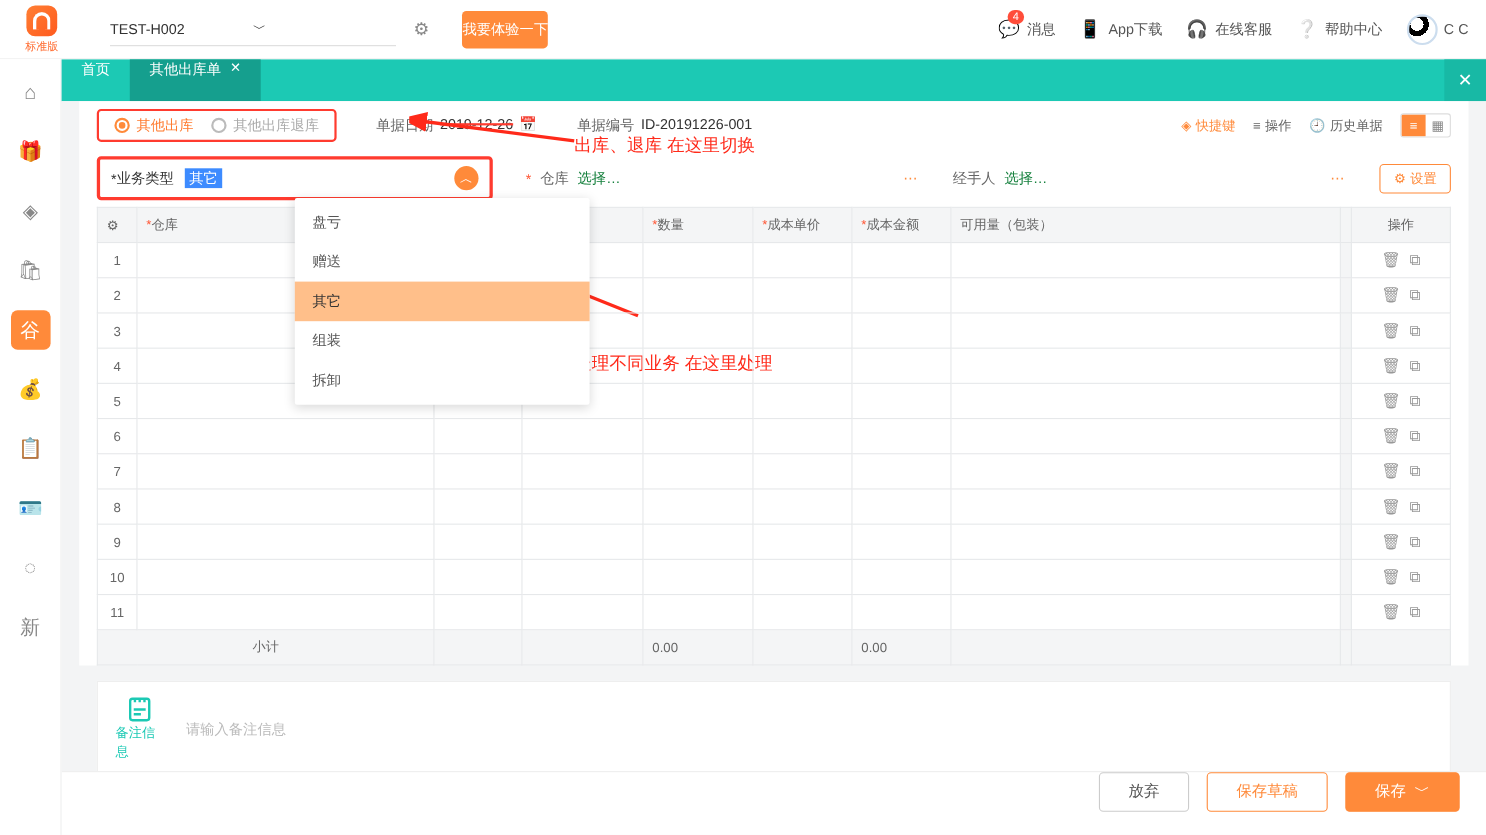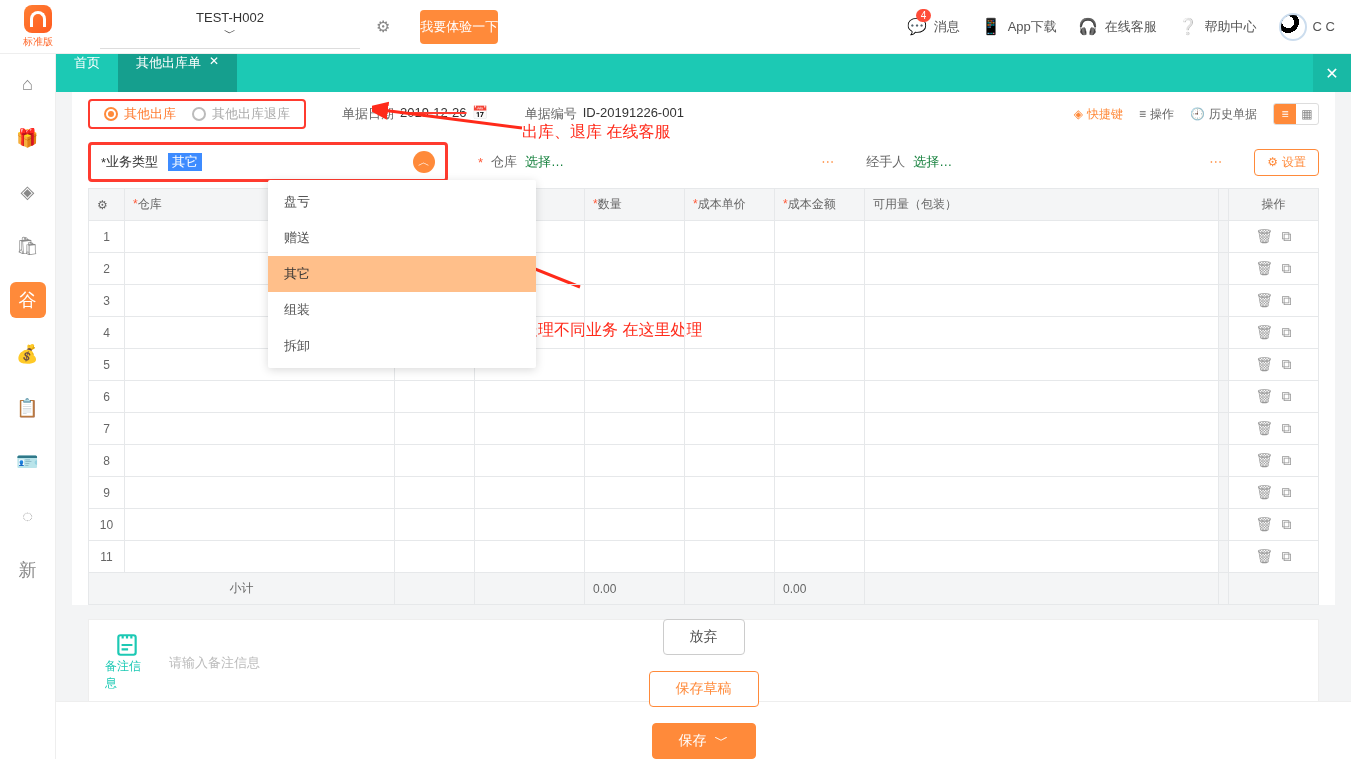--- a/index.html
+++ b/index.html
@@ -4,21 +4,21 @@
 <style>
 * { margin:0; padding:0; box-sizing:border-box; font-family:"Microsoft YaHei","PingFang SC",sans-serif; }
 body { background:#fff; font-size:13px; color:#333; overflow:hidden; }
 
 
 .header { height:54px; display:flex; align-items:center; padding:0 16px; border-bottom:1px solid #eee; }
 .logo { width:44px; display:flex; flex-direction:column; align-items:center; }
 .logo-icon { width:28px; height:28px; border-radius:8px; background:linear-gradient(135deg,#ff7f33,#ff5a1f); position:relative; }
 .logo-icon::before { content:""; position:absolute; inset:6px; border:3px solid #fff; border-bottom:none; border-radius:8px 8px 0 0; }
 .logo-text { font-size:10px; color:#ff6a2e; margin-top:2px; }
-.org-select { margin-left:40px; display:flex; align-items:center; width:260px; border-bottom:1px solid #ddd; padding:6px 0;flex-direction:column; }
+.org-select { margin-left:40px; display:flex; align-items:center; width:260px; border-bottom:1px solid #ddd; padding:6px 0; }
 .org-select span { flex:1; color:#333; }
 .chev { color:#ff6a2e; font-size:12px; }
 .gear { margin-left:16px; color:#888; font-size:16px; }
 .cta { margin-left:30px; background:#ff8a3a; color:#fff; border-radius:4px; padding:8px 0; font-size:13px; }
 .header-right { margin-left:auto; display:flex; align-items:center; gap:22px; color:#555; font-size:13px; }
 .hitem { display:flex; align-items:center; gap:6px; position:relative; }
 .hicon { font-size:16px; color:#777; }
 .badge { position:absolute; top:-8px; left:8px; background:#ff4d3a; color:#fff; border-radius:10px; font-size:10px; padding:1px 5px; }
 .avatar { width:28px; height:28px; border-radius:50%; background:radial-gradient(circle at 30% 30%,#fff 0 25%,#000 25% 45%,#fff 45% 100%); border:2px solid #cde; }
 
@@ -98,21 +98,21 @@
 tfoot td { background:#f4f5f6; color:#666; }
 
 
 .remarks { margin:14px 16px 0; background:#fff; display:flex; align-items:center; padding:12px 16px; gap:20px; border:1px solid #eee; }
 .remarks .ricon { width:44px; display:flex; flex-direction:column; align-items:center; color:#1cc9b4; font-size:12px; }
 .remarks .ricon svg { width:26px; height:26px; }
 .remarks input { flex:1; border:none; outline:none; font-size:13px; color:#0c4a6e; }
 .remarks input::placeholder { color:#bbb; }
 
 
-.footer { position:absolute; left:0; right:0; bottom:0; height:58px; background:#fff; border-top:1px solid #eee; display:flex; align-items:center; justify-content:flex-end; padding:0 24px; gap:16px;flex-direction:column; }
+.footer { position:absolute; left:0; right:0; bottom:0; height:58px; background:#fff; border-top:1px solid #eee; display:flex; align-items:flex-start; justify-content:flex-end; padding:0 24px; gap:16px; }
 .btn { padding:8px 26px; border-radius:4px; font-size:14px; border:1px solid #ccc; background:#fff; color:#555; }
 .btn.outline { border-color:#ff8a3a; color:#ff8a3a; }
 .btn.primary { background:#ff8a3a; border-color:#ff8a3a; color:#fff; display:flex; align-items:center; gap:8px; }
 
 .inner { position:relative; }
 </style>
 </head>
 <body>
 
 <div class="header">
@@ -216,21 +216,21 @@
   </div>
 
   <svg class="arrow-svg" style="left:300px; top:6px;" width="160" height="40">
         <defs>
           <marker id="ah1" markerWidth="10" markerHeight="10" refX="2" refY="3" orient="auto">
             <path d="M0,0 L0,6 L8,3 z" fill="#ff2a1a"></path>
           </marker>
         </defs>
         <line x1="150" y1="30" x2="10" y2="12" stroke="#ff2a1a" stroke-width="3" marker-end="url(#ah1)"></line>
       </svg>
-  <div class="anno" style="left:450px; top:30px;">出库、退库 在线客服</div>
+  <div class="anno" style="left:450px; top:30px;">出库、退库 在这里切换</div>
 
   <div class="row2">
     <div class="biz-box">
       <span class="req">*</span>
       <span class="lbl" style="margin-right:10px">业务类型</span>
       <span class="biz-val">其它</span>
       <span class="biz-chev">︿</span>
     </div>
     <div class="field" style="flex:1">
       <span class="req">*</span>

